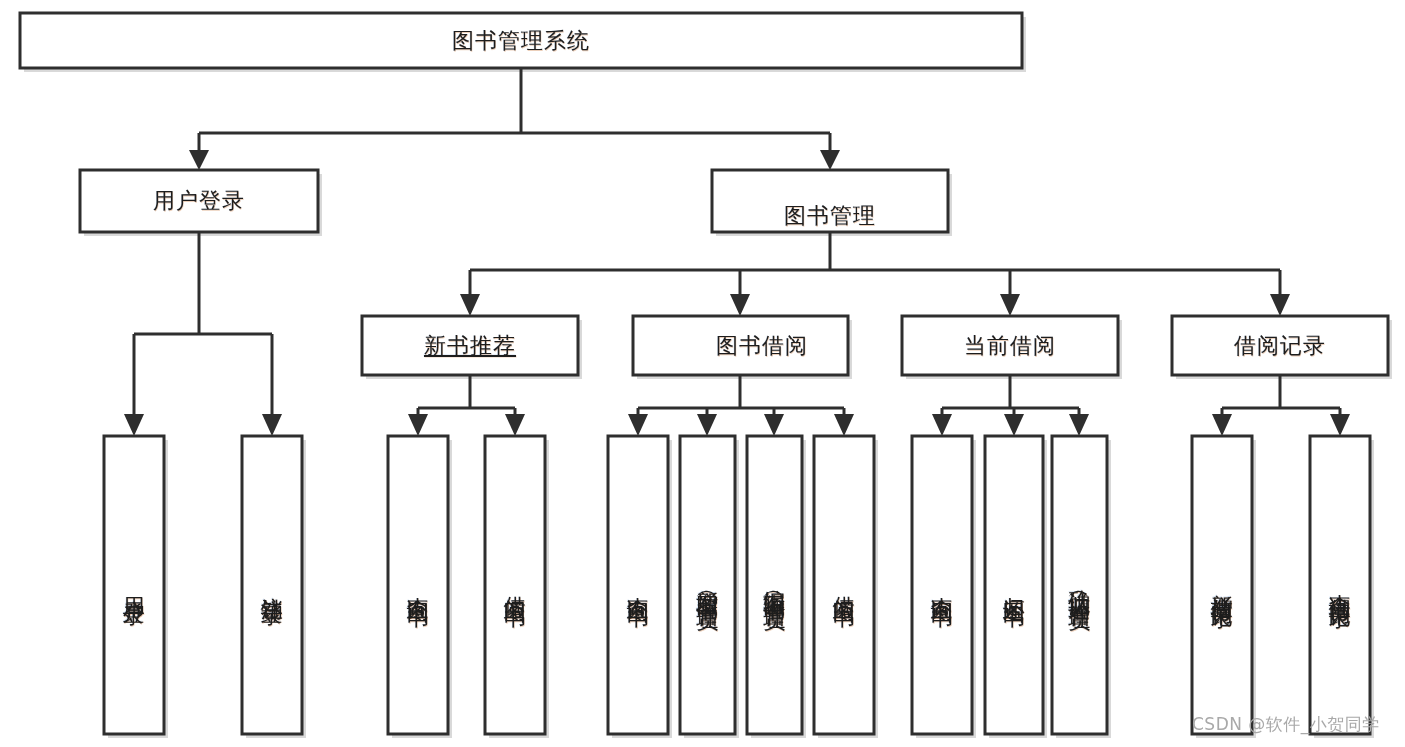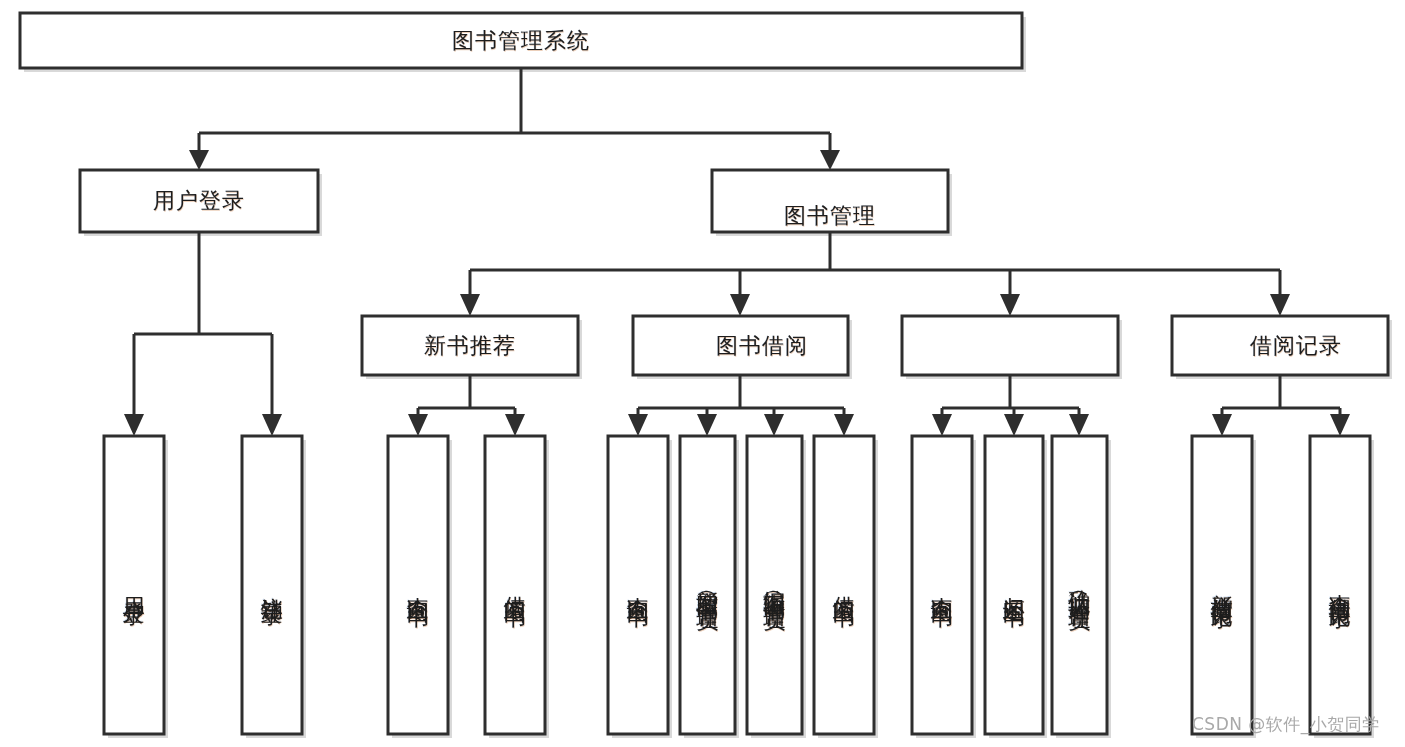--- a/index.html
+++ b/index.html
@@ -208,23 +208,24 @@
     <rect class="node-box" x="985" y="436" width="58" height="298"></rect>
     <rect class="node-box" x="1052" y="436" width="55" height="298"></rect>
     <rect class="node-box" x="1192" y="436" width="60" height="298"></rect>
     <rect class="node-box" x="1310" y="436" width="60" height="298"></rect>
   </svg>
 
   <div class="node-label horiz" style="left:20px;  top:13px;  width:1002px; height:55px;">图书管理系统</div>
   <div class="node-label horiz" style="left:80px;  top:170px; width:238px;  height:62px;">用户登录</div>
   <div class="node-label horiz" style="left:712px; top:170px; width:236px;  height:62px;margin-top:15px;">图书管理</div>
 
-  <div class="node-label horiz" style="left:362px;  top:316px; width:216px; height:59px;">新书推荐</div>
+  <div class="node-label horiz" style="left:362px;  top:316px; width:216px; height:59px;text-decoration:underline;">新书推荐</div>
   <div class="node-label horiz" style="left:633px;  top:316px; width:258px; height:59px;">图书借阅</div>
-  <div class="node-label horiz" style="left:1172px; top:316px; width:216px; height:59px;padding-left:16px;">借阅记录</div>
+  <div class="node-label horiz" style="left:902px;  top:316px; width:216px; height:59px;">当前借阅</div>
+  <div class="node-label horiz" style="left:1172px; top:316px; width:216px; height:59px;">借阅记录</div>
 
   <div class="node-label vert" style="left:104px;  top:436px; width:60px; height:298px;">用户登录</div>
   <div class="node-label vert" style="left:242px;  top:436px; width:60px; height:298px;">注销登录</div>
   <div class="node-label vert" style="left:388px;  top:436px; width:60px; height:298px;">查询图书</div>
   <div class="node-label vert" style="left:485px;  top:436px; width:60px; height:298px;">借阅图书</div>
   <div class="node-label vert" style="left:608px;  top:436px; width:60px; height:298px;">查询图书</div>
   <div class="node-label vert" style="left:680px;  top:436px; width:55px; height:298px;">新增图书（管理员）</div>
   <div class="node-label vert" style="left:747px;  top:436px; width:55px; height:298px;">编辑图书（管理员）</div>
   <div class="node-label vert" style="left:814px;  top:436px; width:60px; height:298px;">借阅图书</div>
   <div class="node-label vert" style="left:912px;  top:436px; width:60px; height:298px;">查询图书</div>

